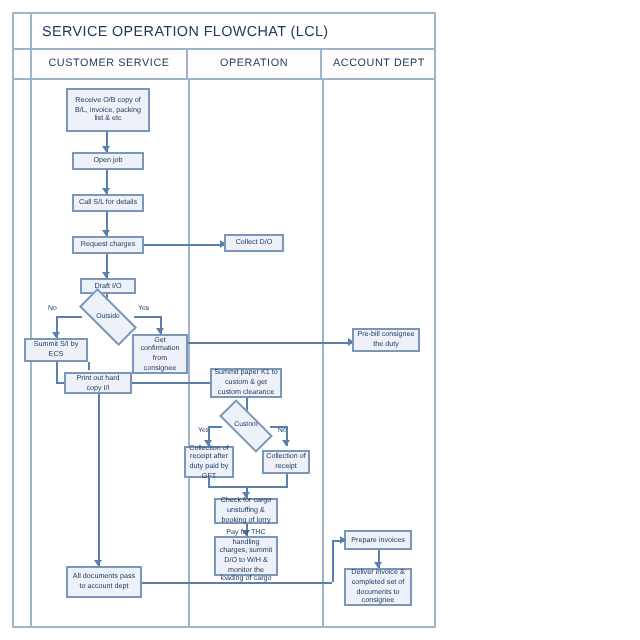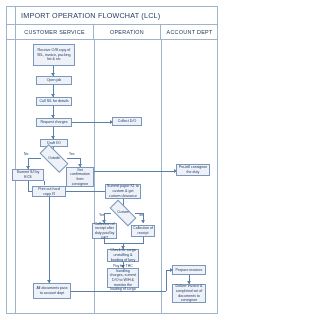--- a/index.html
+++ b/index.html
@@ -64,21 +64,21 @@
 </style>
 </head>
 <body>
 
 <div id="sheet">
 
   <div class="frame"></div>
 
   <div class="title-row">
     <div class="title-gut"></div>
-    <div class="title-txt">IMPORT OPERATION FLOWCHAT (LCL)</div>
+    <div class="title-txt">SERVICE OPERATION FLOWCHAT (LCL)</div>
   </div>
 
   <div class="hdr-row">
     <div class="hdr-gut"></div>
     <div class="hdr-cell c0">CUSTOMER SERVICE</div>
     <div class="hdr-cell c1">OPERATION</div>
     <div class="hdr-cell c2">ACCOUNT DEPT</div>
   </div>
 
   <div class="lane-gut"></div>

